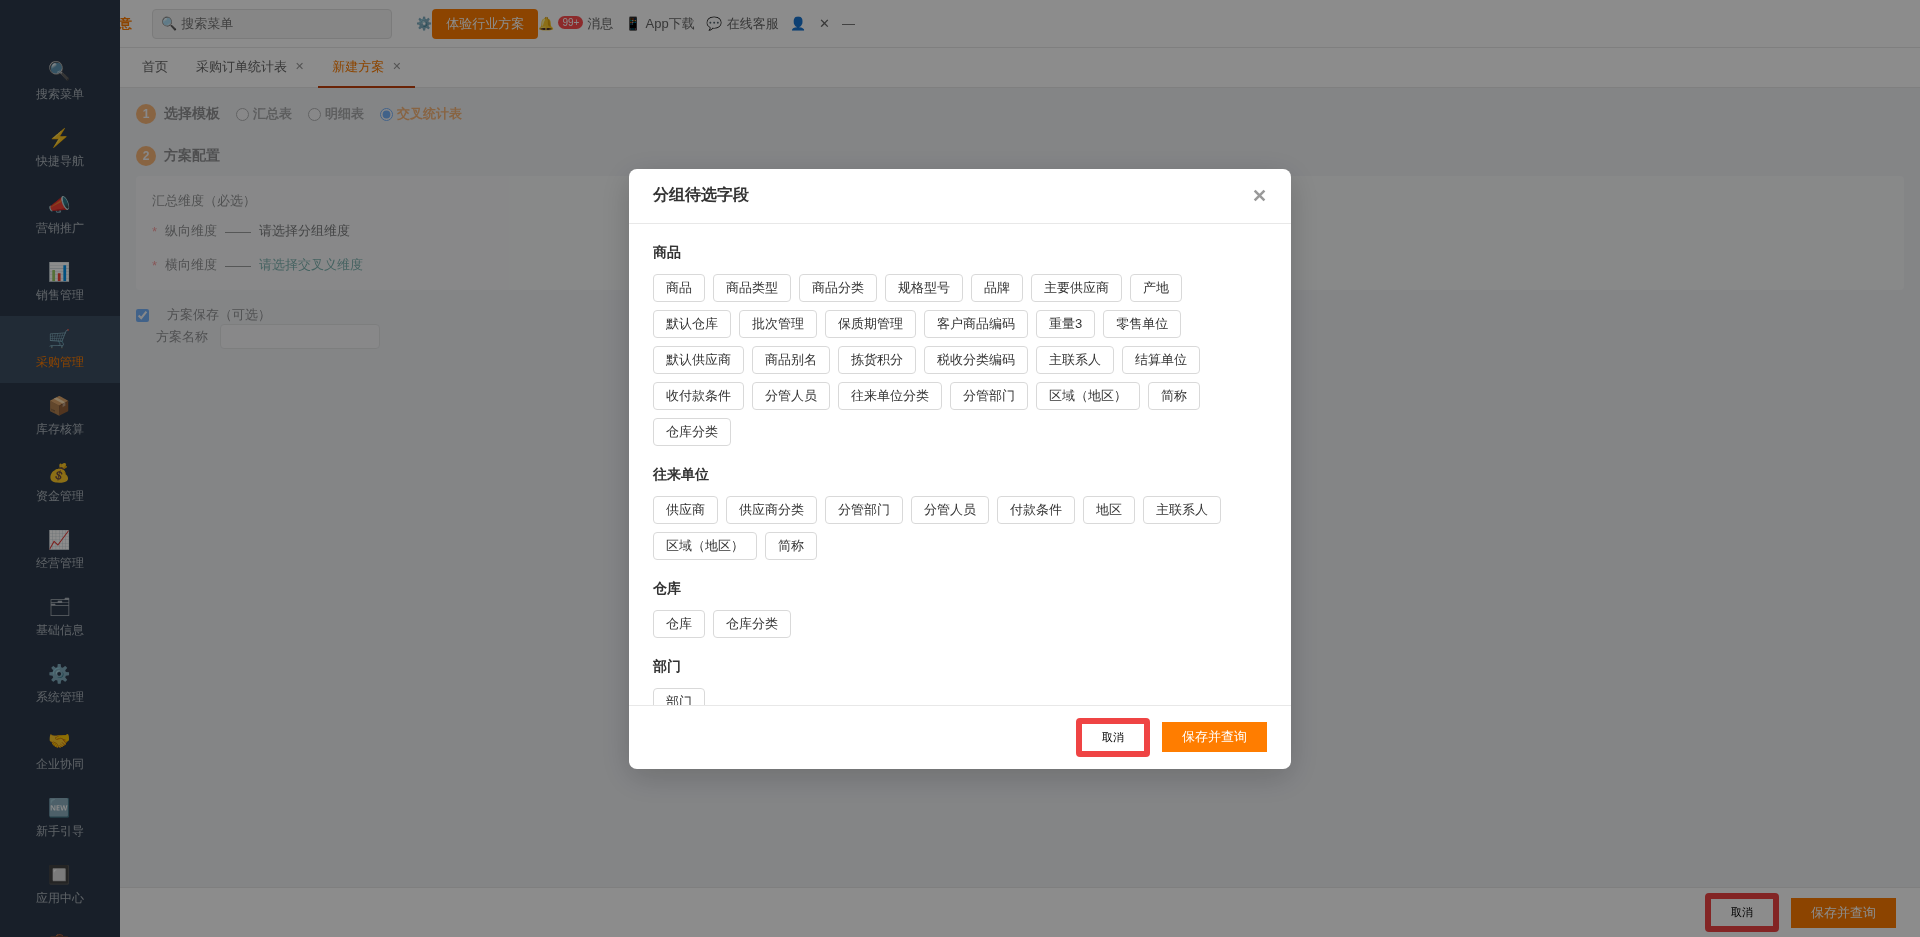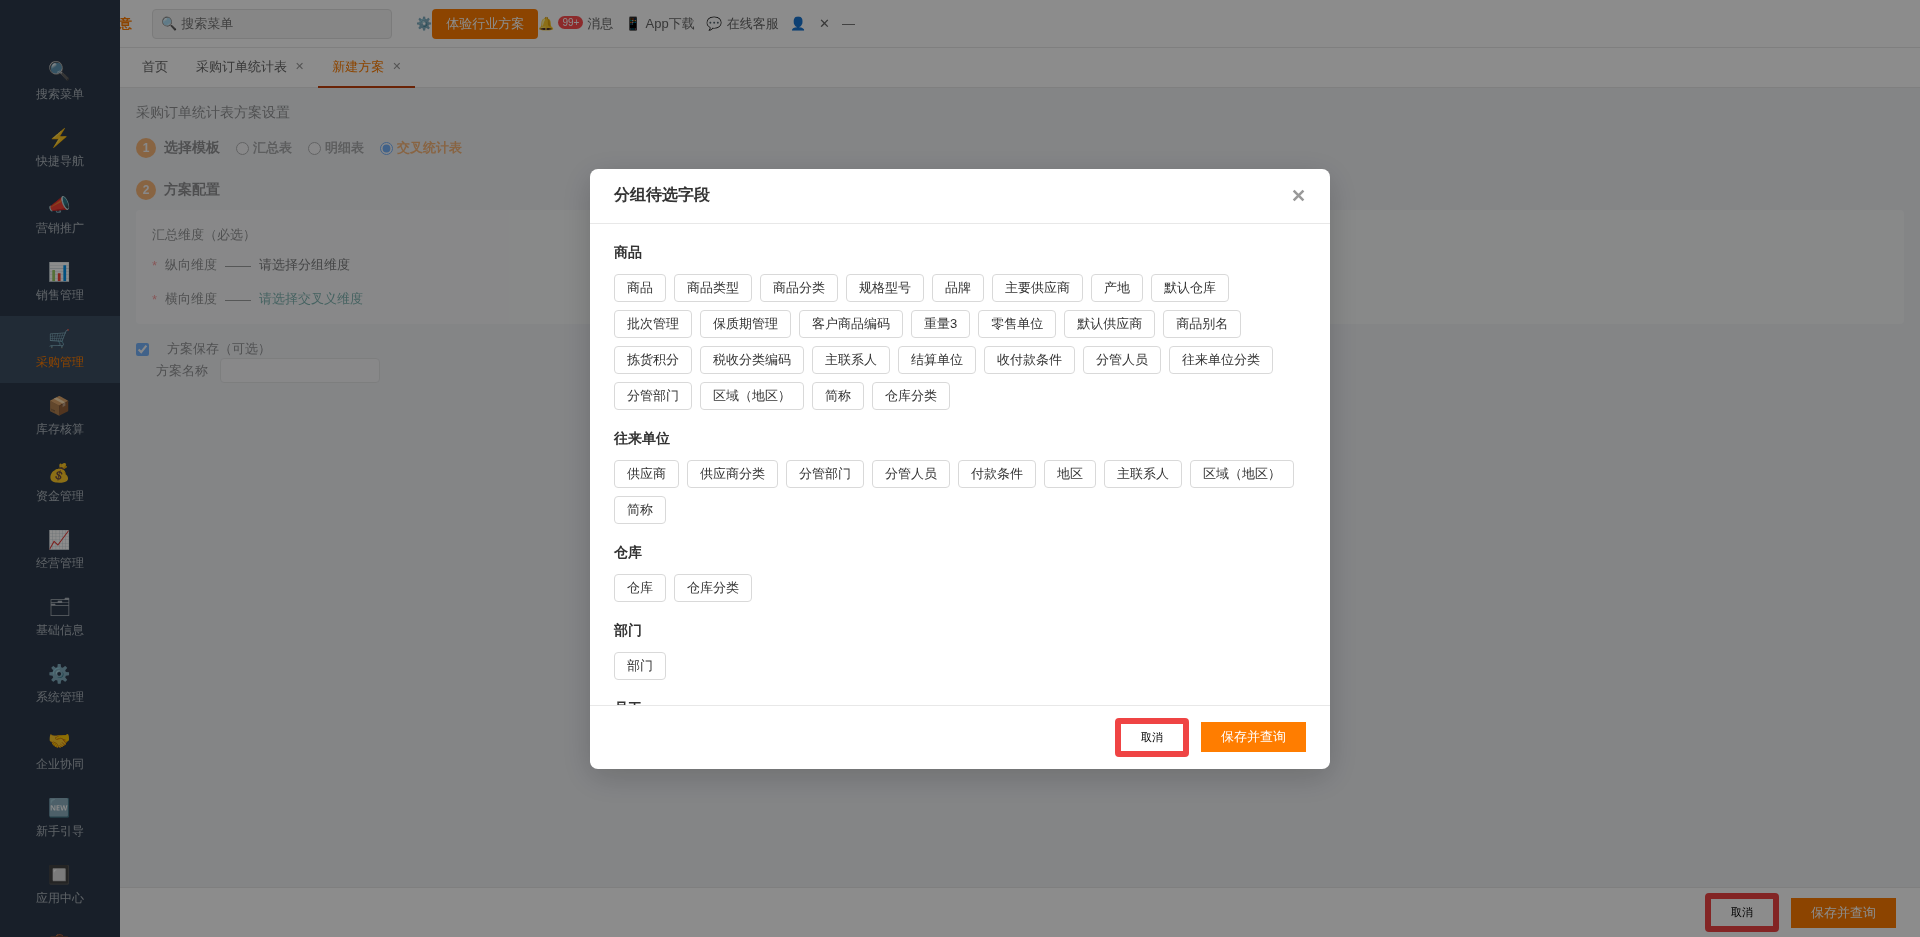--- a/index.html
+++ b/index.html
@@ -132,21 +132,21 @@
     
     .modal-overlay {
       position: fixed; inset: 0;
       background: rgba(0,0,0,0.45);
       z-index: 200;
       display: flex; align-items: center; justify-content: center;
     }
     .modal {
       background: #fff;
       border-radius: 8px;
-      width: 740px;
+      width: 662px;
       max-height: 600px;
       display: flex; flex-direction: column;
       box-shadow: 0 8px 32px rgba(0,0,0,0.18);
     }
     .modal-header {
       display: flex; align-items: center; justify-content: space-between;
       padding: 16px 24px;
       border-bottom: 1px solid #e8e8e8;
       font-size: 16px; font-weight: bold; color: #333;
     }
@@ -285,21 +285,20 @@
     <span>采购订单统计表</span>
     <span class="tab-close">✕</span>
   </div>
   <div class="tab-item active">
     <span>新建方案</span>
     <span class="tab-close">✕</span>
   </div>
 </div>
 
 <div class="main" style="opacity:0.5;">
-  <div class="page-title">采购订单统计表方案设置</div>
   <div class="step-section">
     <div class="step-label">
       <span class="step-num">1</span>
       <span>选择模板</span>
       <div class="radio-group">
         <label class="radio-item"><input type="radio" name="tpl" style=""> 汇总表</label>
         <label class="radio-item"><input type="radio" name="tpl" style=""> 明细表</label>
         <label class="radio-item radio-selected"><input type="radio" name="tpl" checked="" style=""> 交叉统计表</label>
       </div>
     </div>

